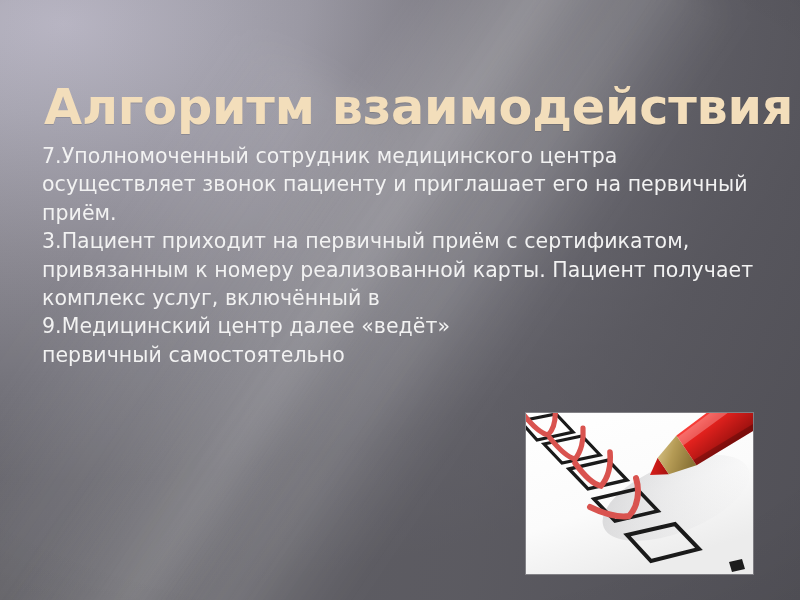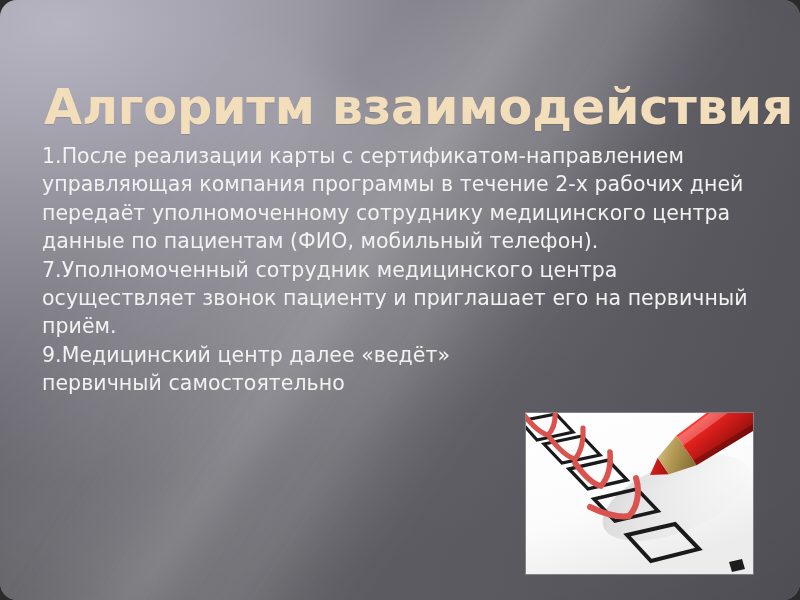--- a/index.html
+++ b/index.html
@@ -9,21 +9,20 @@
     background: #2b2b2b;
   }
   #slide {
     position: relative;
     width: 800px;
     height: 600px;
     overflow: hidden;
     font-family: "DejaVu Sans", "Liberation Sans", sans-serif;
     background: #5e5e64;
     isolation: isolate;
-    border-radius: 17px;
   }
 
   
   .bg-base {
     position: absolute;
     inset: 0;
     background:
       radial-gradient(120% 95% at 8% 4%, #b9b6c4 0%, #a9a7b3 16%, #8d8b94 40%, #75747c 62%, #636269 80%, #5b5a60 100%);
     z-index: 0;
   }
@@ -168,22 +167,22 @@
   <div class="bg-base"></div>
   <div class="bg-right-dark"></div>
   <div class="bg-streak-a"></div>
   <div class="bg-streak-b"></div>
   <div class="bg-streak-c"></div>
   <div class="bg-vignette"></div>
 
   <h1 class="title">Алгоритм взаимодействия</h1>
 
   <div class="body-copy">
-    <p class="para-1">1.После реализации карты с сертификатом-направлением управляющая компания программы в течение 2-х рабочих дней передаёт уполномоченному сотруднику медицинского центра данные по пациентам (ФИО, мобильный телефон).</p>
     <p class="para-2">7.Уполномоченный сотрудник медицинского центра осуществляет звонок пациенту и приглашает его на первичный приём.</p>
+    <p class="para-3">3.Пациент приходит на первичный приём с сертификатом, привязанным к номеру реализованной карты. Пациент получает комплекс услуг, включённый в</p>
     <p class="para-4">9.Медицинский центр далее «ведёт»</p>
     <p class="para-5">первичный самостоятельно</p>
   </div>
 
   <div class="photo">
     <svg viewBox="0 0 227 161" xmlns="http://www.w3.org/2000/svg">
       <defs>
         <linearGradient id="paperGrad" x1="0" y1="0" x2="0.45" y2="1">
           <stop offset="0%" stop-color="#ffffff"></stop>
           <stop offset="62%" stop-color="#fbfbfb"></stop>

